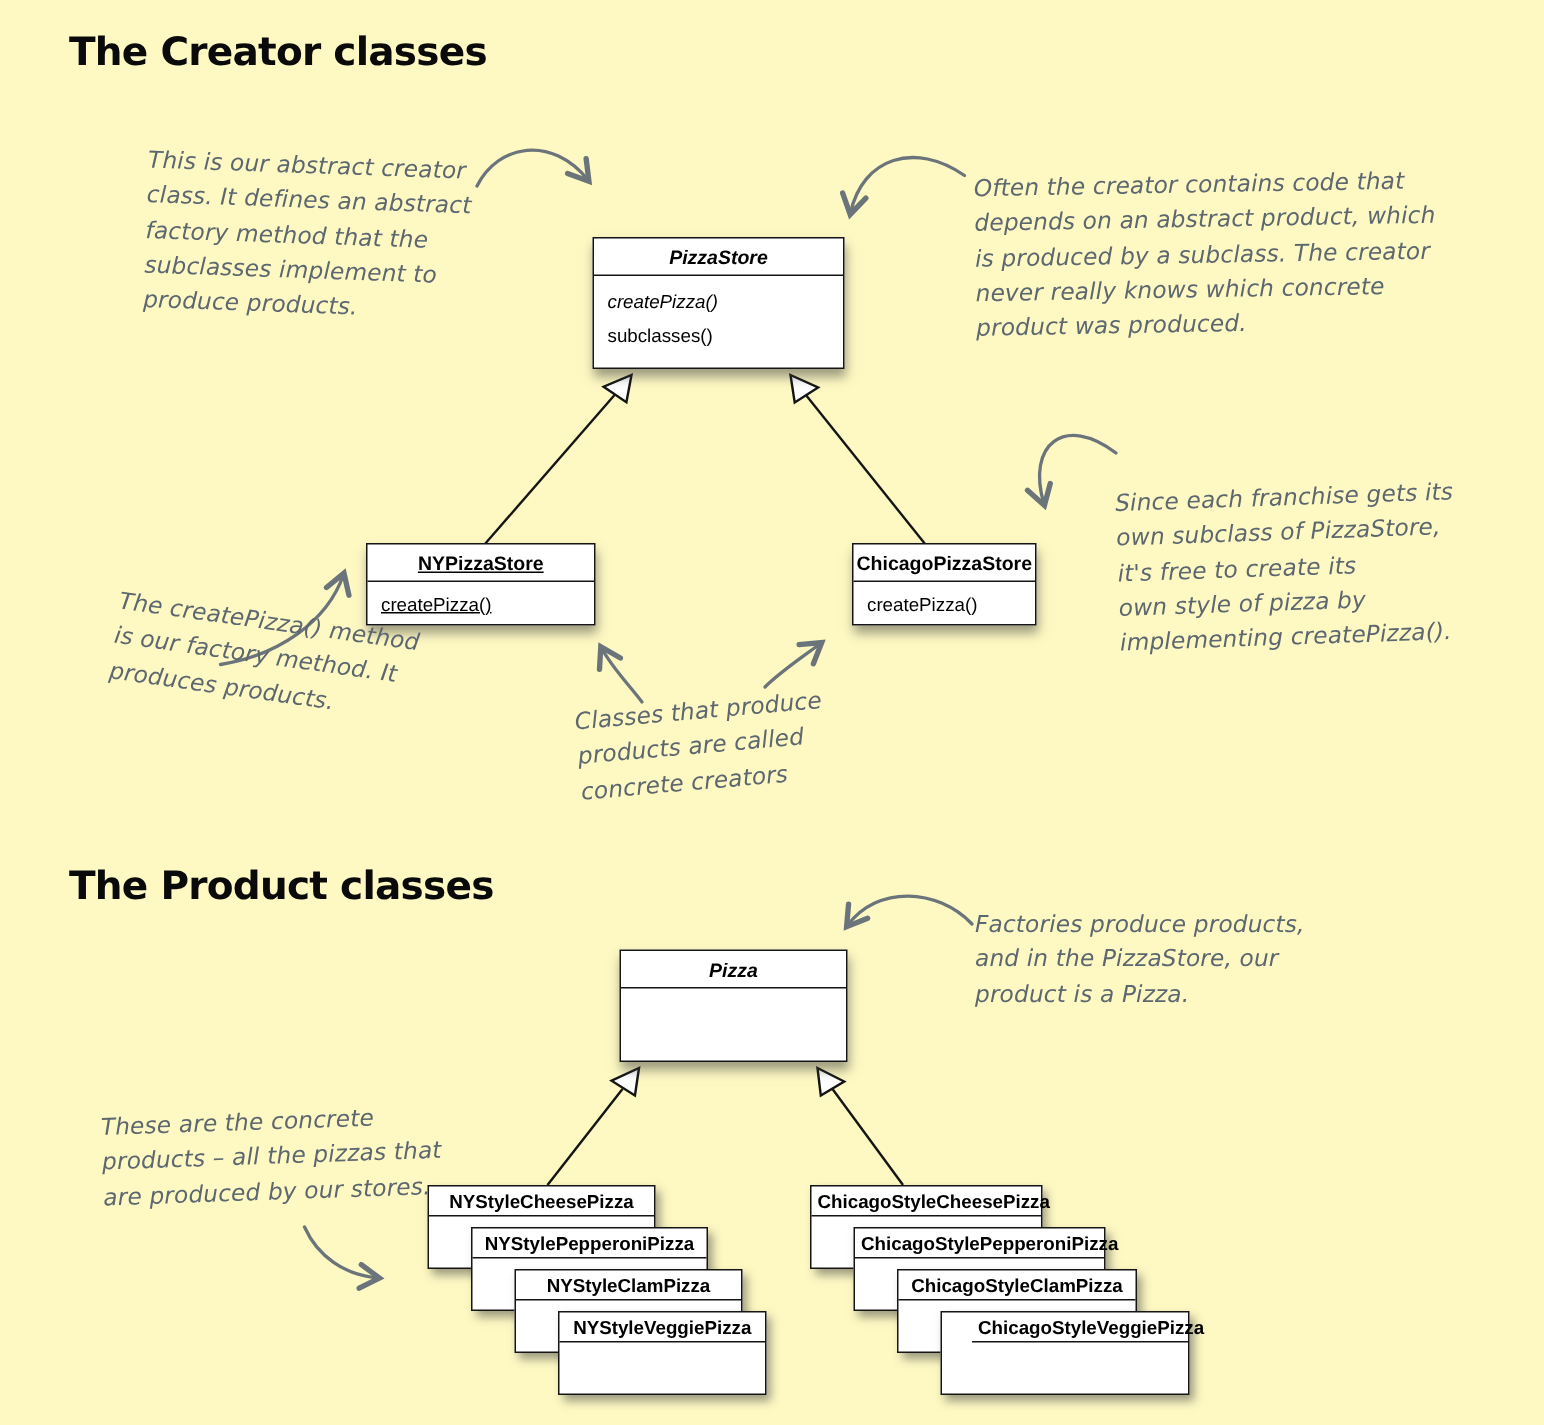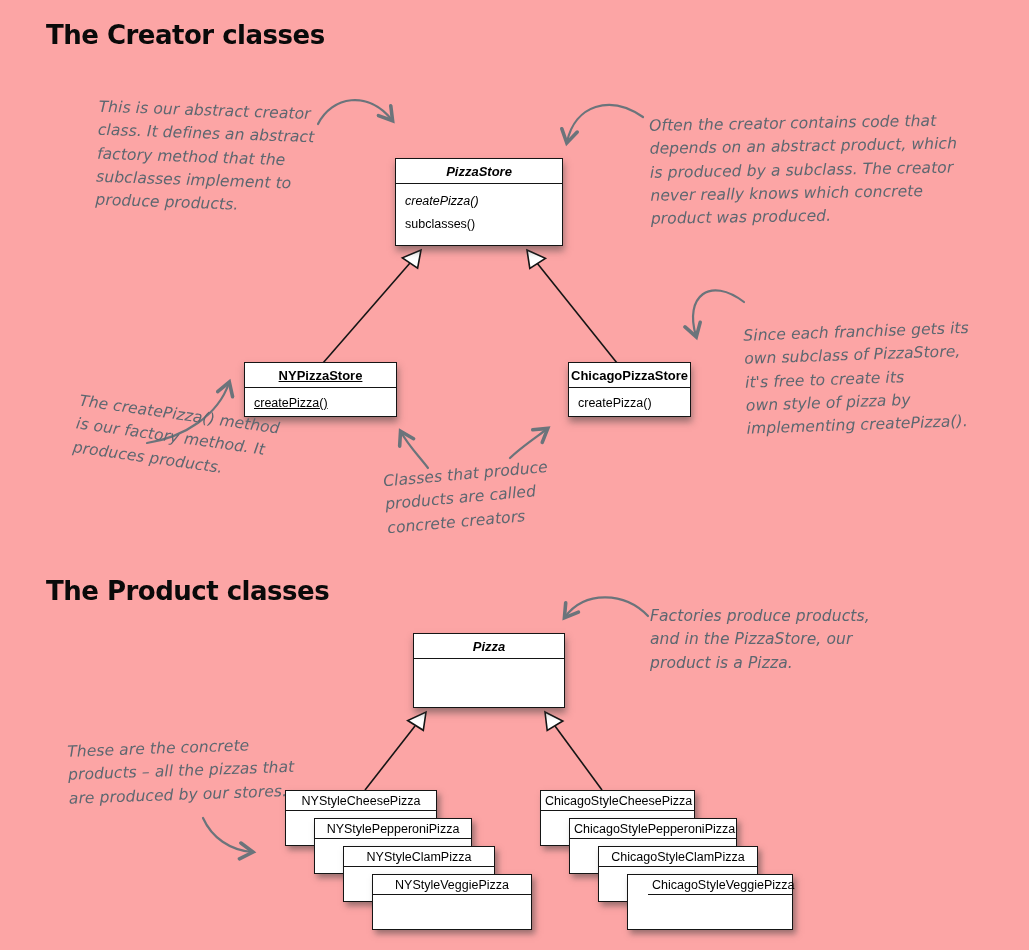--- a/index.html
+++ b/index.html
@@ -1,32 +1,32 @@
 <!DOCTYPE html>
 <html><head>
 <meta charset="utf-8">
 <style>
   html,body{margin:0;padding:0;background:#fff;}
-  #page{position:relative;width:1029px;height:950px;background:#fca5a5;overflow:hidden;
+  #page{position:relative;width:1029px;height:950px;background:#fef9c3;overflow:hidden;
         font-family:"Liberation Sans",sans-serif;}
   #wires{position:absolute;left:0;top:0;pointer-events:none;}
   .h-title{position:absolute;font-family:"DejaVu Sans",sans-serif;font-weight:bold;
            font-size:26px;color:#0a0a0a;letter-spacing:-0.5px;}
   .hand{position:absolute;font-family:"DejaVu Sans",sans-serif;font-style:italic;
         color:#5d6770;font-size:15.5px;line-height:1.5;white-space:pre-line;letter-spacing:.1px;}
   .uml{position:absolute;background:#fff;border:1.6px solid #151515;
        box-shadow:1px 5px 7px rgba(60,60,60,.5);box-sizing:border-box;}
   .uml .t{font-weight:bold;text-align:center;font-size:13px;padding:5px 2px 4px;
           border-bottom:1.5px solid #151515;}
   .uml .b{font-size:12.5px;padding:6px 9px;line-height:1.8;}
   .abstract>.t{font-style:italic;}
   .m-abstract{font-style:italic;}
   .card{position:absolute;background:#fff;border:1.5px solid #151515;height:56px;
         box-shadow:3px 4px 6px rgba(60,60,60,.5);box-sizing:border-box;}
-  .card .t{font-weight:normal;text-align:center;font-size:12.5px;padding:3px 4px 2px;
+  .card .t{font-weight:bold;text-align:center;font-size:12.5px;padding:3px 4px 2px;
            border-bottom:1.6px solid #151515;}
 </style>
 </head>
 <body>
 
 <div id="page">
 
   <svg id="wires" width="1029" height="950" viewBox="0 0 1029 950">
     <defs>
       <marker id="vhead" viewBox="0 0 10 10" refX="7.5" refY="5" markerWidth="9" markerHeight="9" orient="auto">
@@ -131,21 +131,21 @@
 
   <div class="card" style="left:285px;top:790px;width:152px;">
     <div class="t">NYStyleCheesePizza</div>
   </div>
   <div class="card" style="left:314px;top:818px;width:158px;">
     <div class="t">NYStylePepperoniPizza</div>
   </div>
   <div class="card" style="left:343px;top:846px;width:152px;">
     <div class="t">NYStyleClamPizza</div>
   </div>
-  <div class="card" style="left:372px;top:874px;width:160px;">
+  <div class="card" style="left:372px;top:874px;width:139px;">
     <div class="t">NYStyleVeggiePizza</div>
   </div>
 
   <div class="card" style="left:540px;top:790px;width:155px;">
     <div class="t">ChicagoStyleCheesePizza</div>
   </div>
   <div class="card" style="left:569px;top:818px;width:168px;">
     <div class="t">ChicagoStylePepperoniPizza</div>
   </div>
   <div class="card" style="left:598px;top:846px;width:160px;">

